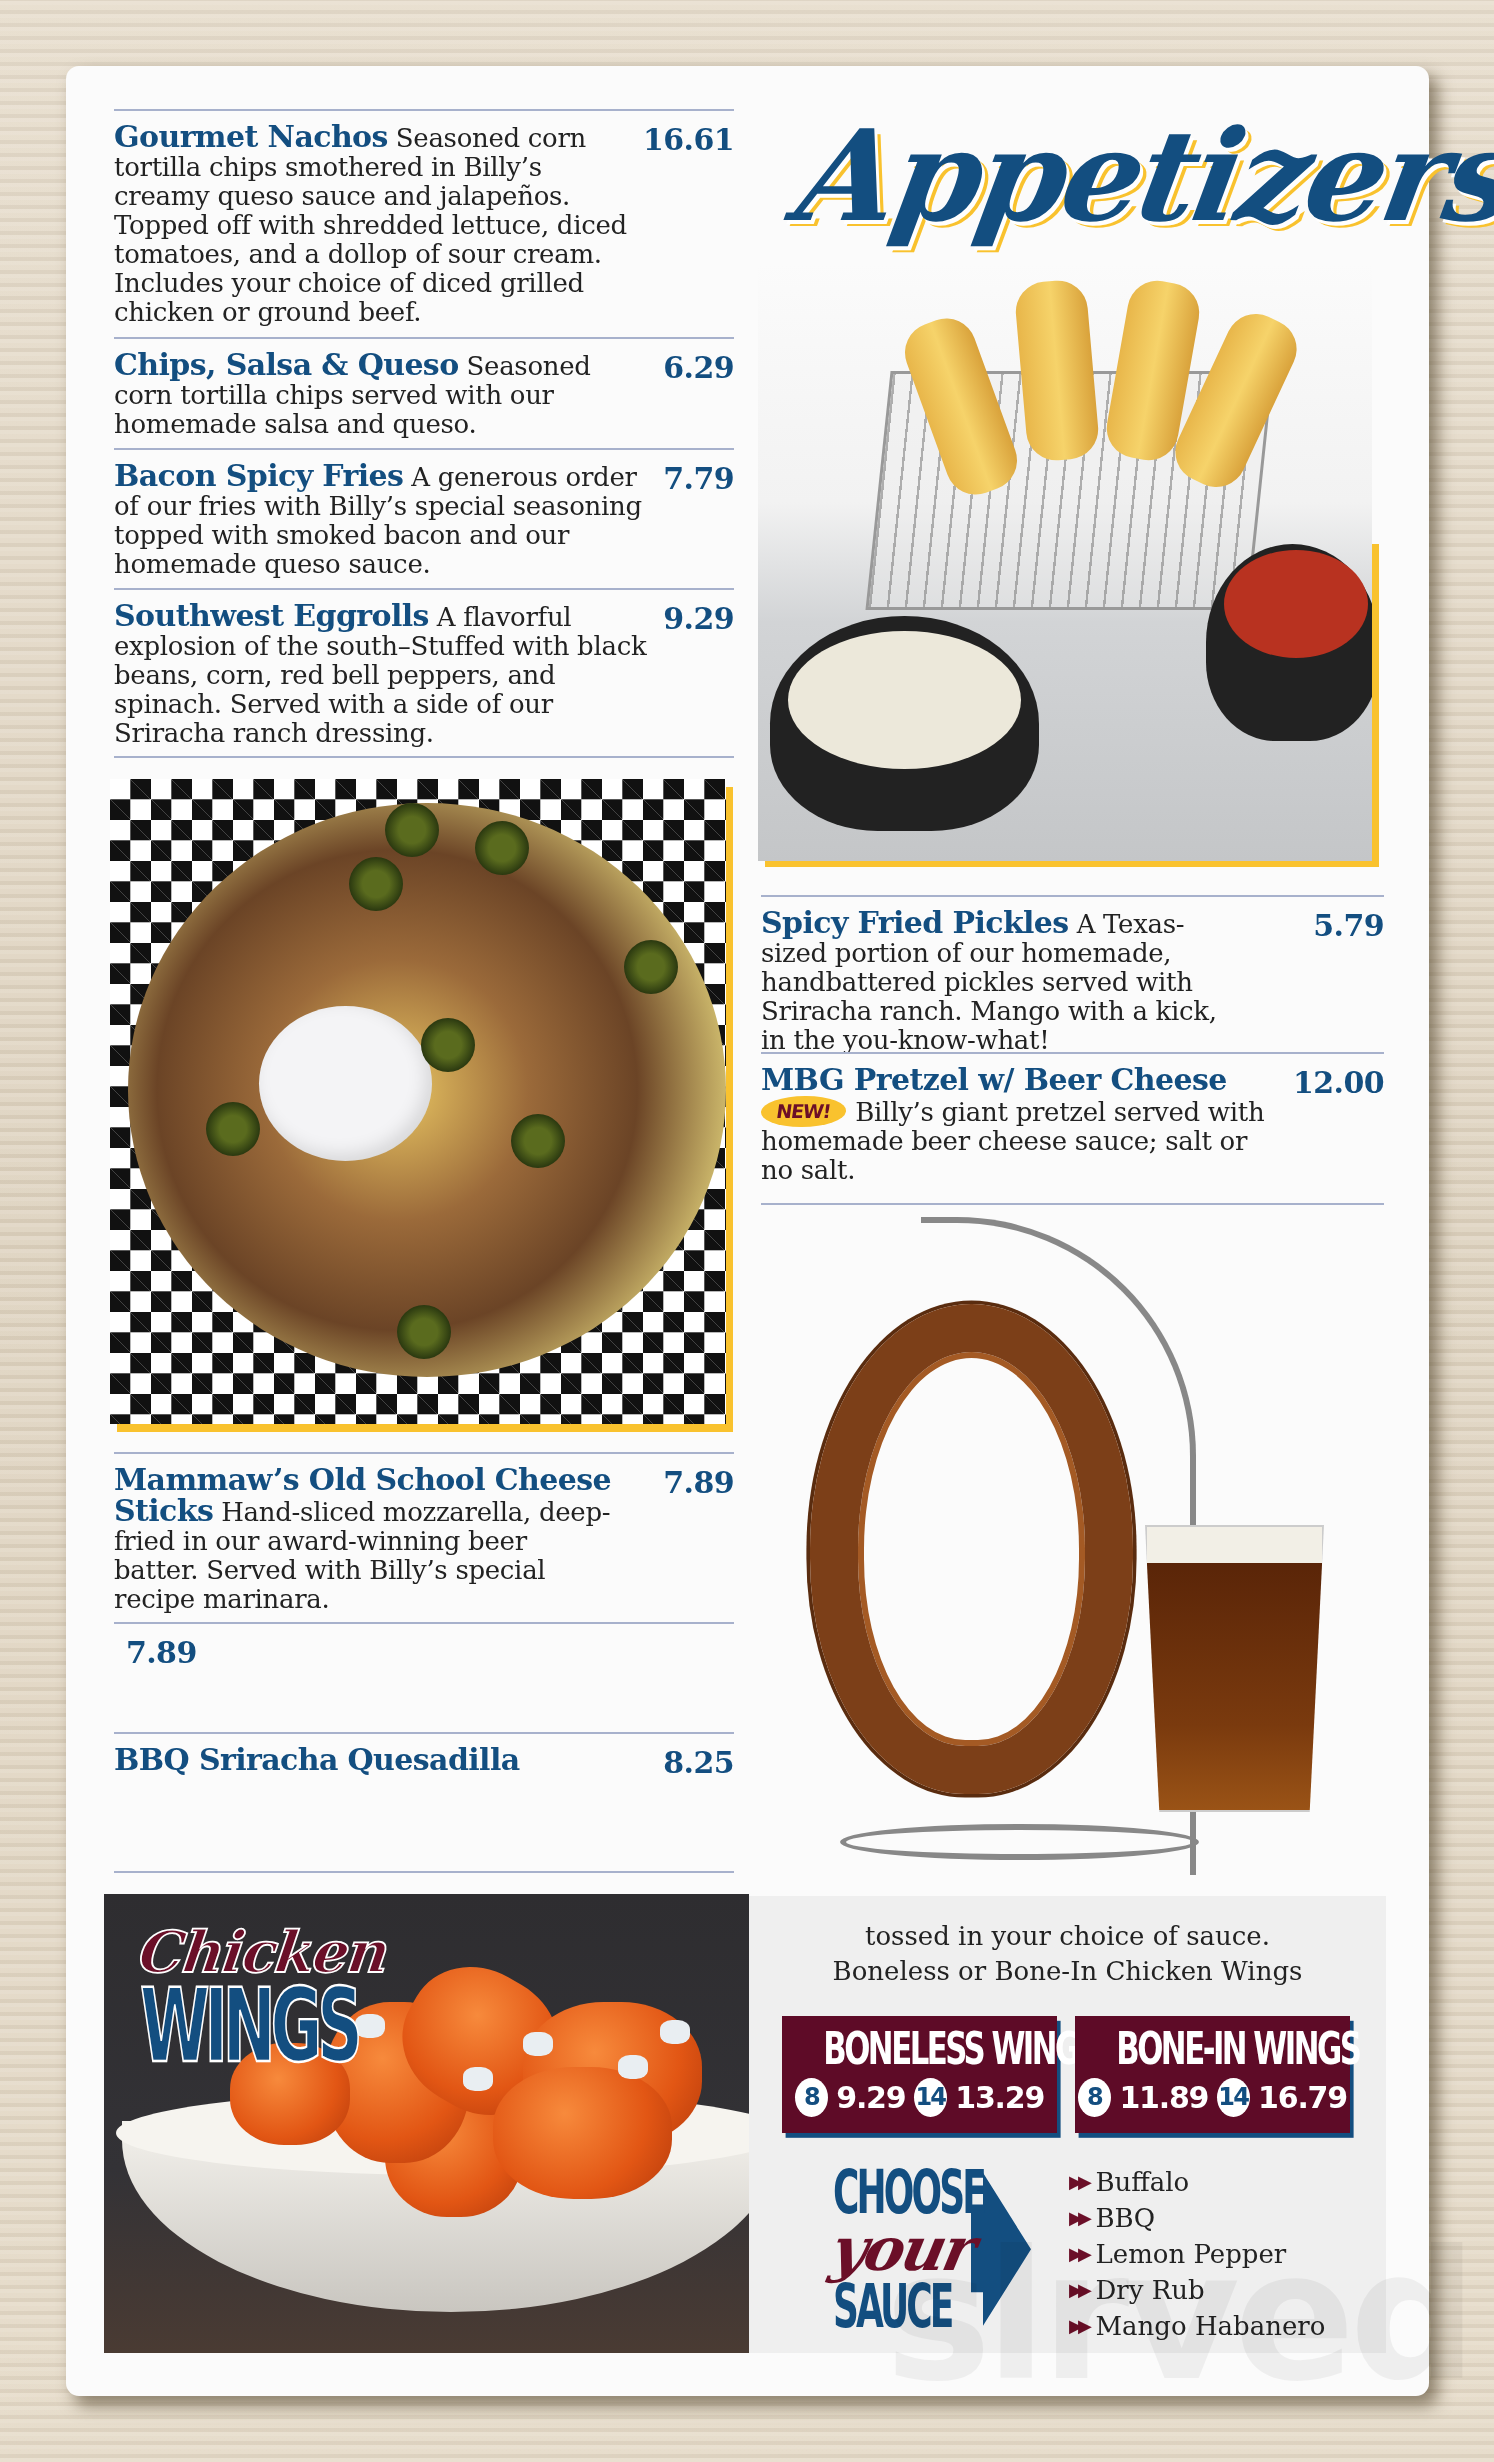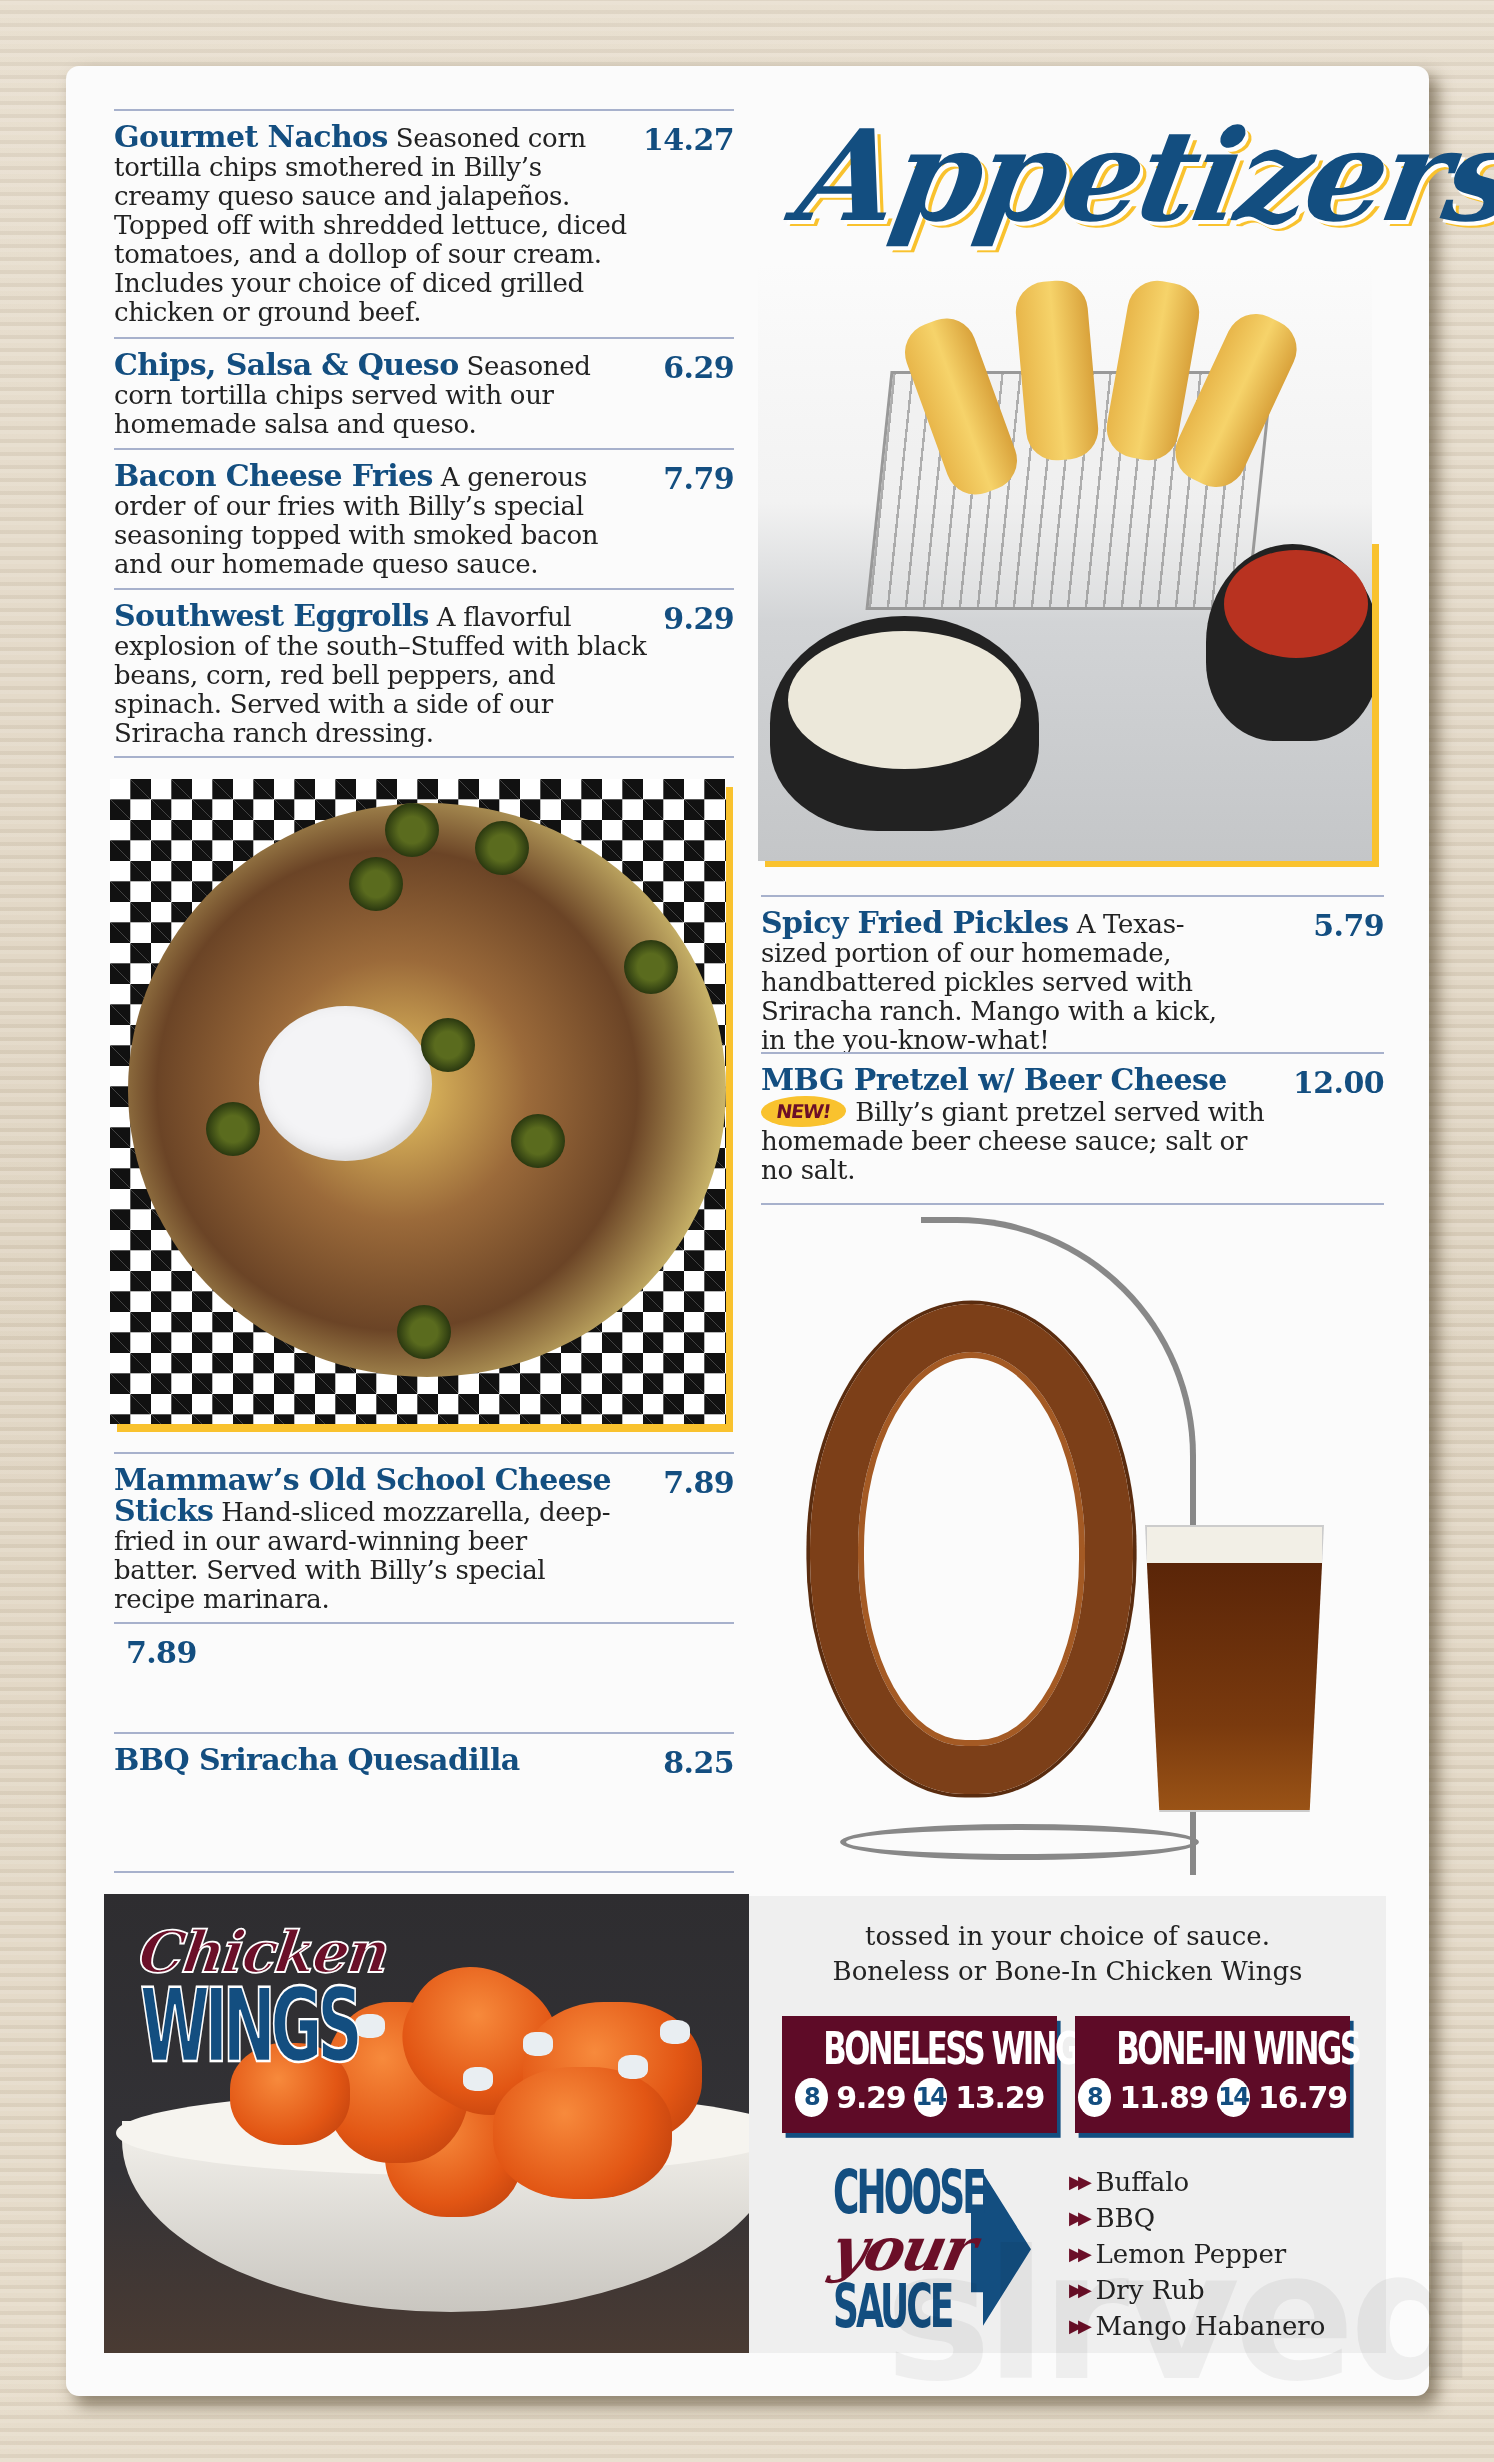--- a/index.html
+++ b/index.html
@@ -98,32 +98,32 @@
   .watermark { position: absolute; left: 885px; top: 2212px; font-family: "DejaVu Sans", sans-serif; font-weight: bold; font-size: 179px; color: rgba(0,0,0,0.05); letter-spacing: -6px; pointer-events: none; }
 </style>
 </head>
 <body>
 
 <div class="card"></div>
 
 <div class="item" style="left:114px; top:109px; width:620px;">
   <div class="item-row">
     <div class="item-text"><span class="item-name">Gourmet Nachos</span> <span>Seasoned corn tortilla chips smothered in Billy’s creamy queso sauce and jalapeños. Topped off with shredded lettuce, diced tomatoes, and a dollop of sour cream. Includes your choice of diced grilled chicken or ground beef.</span></div>
-    <div class="item-price">14.27</div>
+    <div class="item-price">16.61</div>
   </div>
 </div>
 <div class="item" style="left:114px; top:337px; width:620px;">
   <div class="item-row">
     <div class="item-text"><span class="item-name">Chips, Salsa &amp; Queso</span> <span>Seasoned corn tortilla chips served with our homemade salsa and queso.</span></div>
     <div class="item-price">6.29</div>
   </div>
 </div>
 <div class="item" style="left:114px; top:448px; width:620px;">
   <div class="item-row">
-    <div class="item-text"><span class="item-name">Bacon Cheese Fries</span> <span>A generous order of our fries with Billy’s special seasoning topped with smoked bacon and our homemade queso sauce.</span></div>
+    <div class="item-text"><span class="item-name">Bacon Spicy Fries</span> <span>A generous order of our fries with Billy’s special seasoning topped with smoked bacon and our homemade queso sauce.</span></div>
     <div class="item-price">7.79</div>
   </div>
 </div>
 <div class="item" style="left:114px; top:588px; width:620px;">
   <div class="item-row">
     <div class="item-text"><span class="item-name">Southwest Eggrolls</span> <span>A flavorful explosion of the south–Stuffed with black beans, corn, red bell peppers, and spinach. Served with a side of our Sriracha ranch dressing.</span></div>
     <div class="item-price">9.29</div>
   </div>
 </div>
 <div class="bottom-rule" style="left:114px; top:756px; width:620px;"></div>

